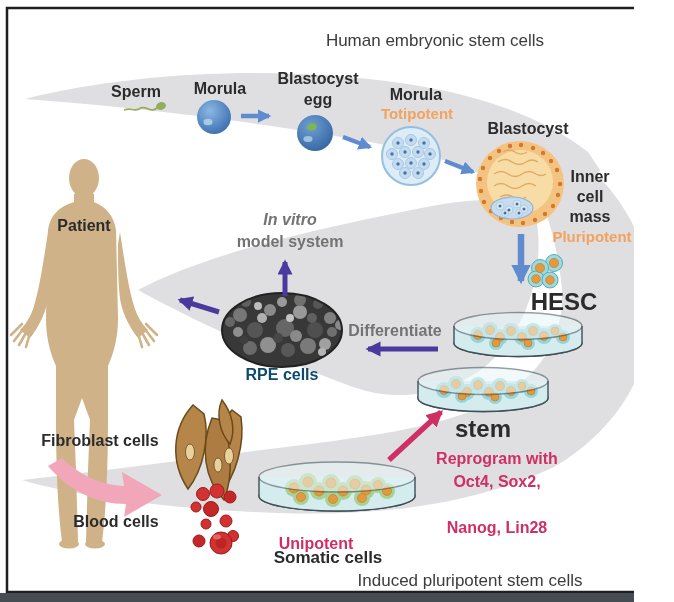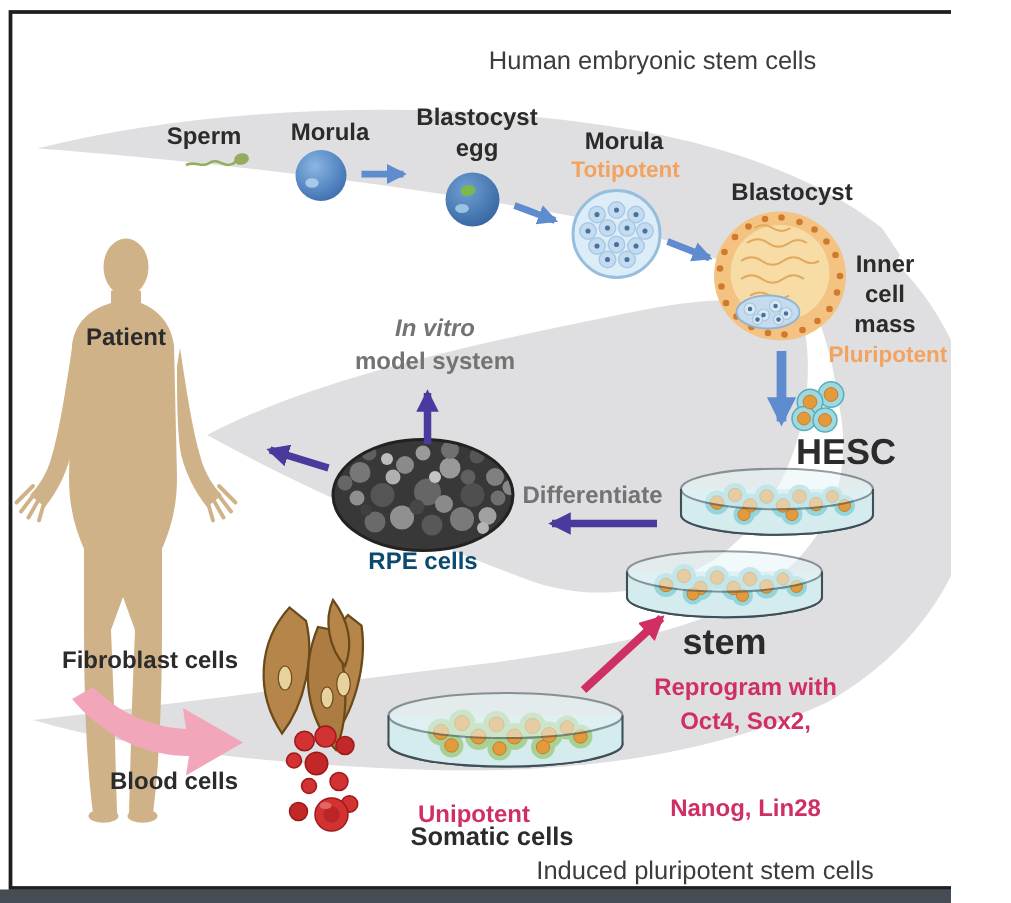--- a/index.html
+++ b/index.html
@@ -390,14 +390,14 @@
   <div class="lb purple italic" style="left:238px;top:212px;width:104px;">In vitro</div>
   <div class="lb purple" style="left:228px;top:234px;width:124px;">model system</div>
   <div class="lb olive" style="left:230px;top:367px;width:104px;">RPE cells</div>
   <div class="lb" style="left:34px;top:218px;width:100px;">Patient</div>
   <div class="lb" style="left:18px;top:433px;width:164px;">Fibroblast cells</div>
   <div class="lb" style="left:44px;top:514px;width:144px;">Blood cells</div>
   <div class="lb mid" style="left:256px;top:515px;width:144px;margin-top:34px;">Somatic cells</div>
   <div class="lb crimson" style="left:407px;top:451px;width:180px;">Reprogram with</div>
   <div class="lb crimson" style="left:246px;top:536px;width:140px;">Unipotent</div>
   <div class="lb crimson" style="left:407px;top:474px;width:180px;">Oct4, Sox2,</div>
-  <div class="lb crimson" style="left:407px;top:520px;width:180px;margin-top:12px;">Nanog, Lin28</div>
+  <div class="lb crimson" style="left:407px;top:520px;width:180px;">Nanog, Lin28</div>
 </div>
 
 </body></html>

